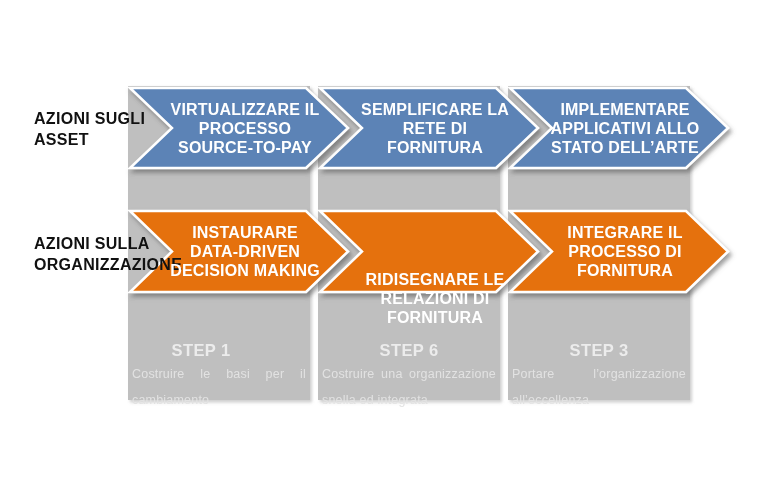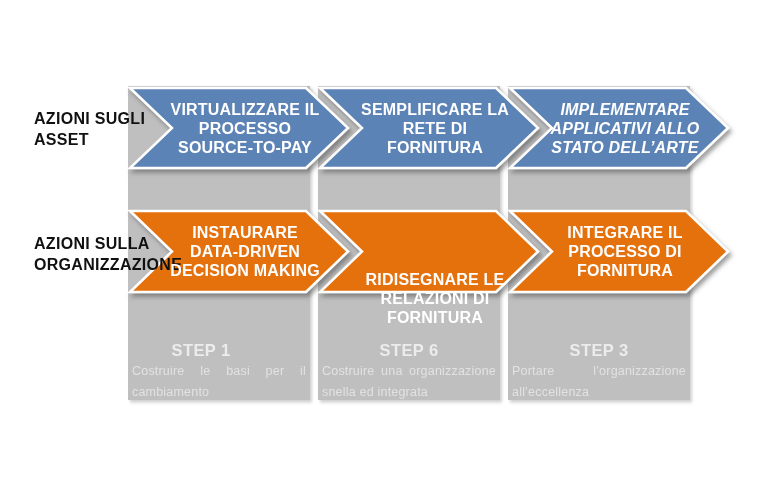--- a/index.html
+++ b/index.html
@@ -15,21 +15,21 @@
   }
   .arrow-label{
     font-size:16px;font-weight:bold;color:#ffffff;line-height:19px;
     text-align:center;white-space:pre-line;letter-spacing:0.2px;
   }
   .step-title{
     font-size:16.5px;font-weight:bold;color:#ececec;text-align:center;
     letter-spacing:0.4px;
   }
   .step-desc{
-    font-size:12.5px;color:#e2e2e2;line-height:21px;text-align:justify;
+    font-size:12.5px;color:#e2e2e2;line-height:26px;text-align:justify;
     hyphens:manual;letter-spacing:0.2px;
   }
   .caption{
     width:768px;text-align:center;font-size:16.5px;color:#1c1c1c;
   }
   .caption .it{font-style:italic;}
 </style>
 </head>
 <body>
 
@@ -62,21 +62,21 @@
 ORGANIZZAZIONE</div>
   <div class="txt row-label" style="left:34px;top:108px;width:180px;">AZIONI SUGLI
 ASSET</div>
 
   <div class="txt arrow-label" style="left:160px;top:100px;width:170px;">VIRTUALIZZARE IL
 PROCESSO
 SOURCE-TO-PAY</div>
   <div class="txt arrow-label" style="left:350px;top:100px;width:170px;">SEMPLIFICARE LA
 RETE DI
 FORNITURA</div>
-  <div class="txt arrow-label" style="left:540px;top:100px;width:170px;font-style:italic;">IMPLEMENTARE
+  <div class="txt arrow-label" style="left:540px;top:100px;width:170px;">IMPLEMENTARE
 APPLICATIVI ALLO
 STATO DELL’ARTE</div>
 
   <div class="txt arrow-label" style="left:160px;top:223px;width:170px;">INSTAURARE
 DATA-DRIVEN
 DECISION MAKING</div>
   <div class="txt arrow-label" style="left:350px;top:223px;width:170px;margin-top:47px;">RIDISEGNARE LE
 RELAZIONI DI
 FORNITURA</div>
   <div class="txt arrow-label" style="left:540px;top:223px;width:170px;">INTEGRARE IL

